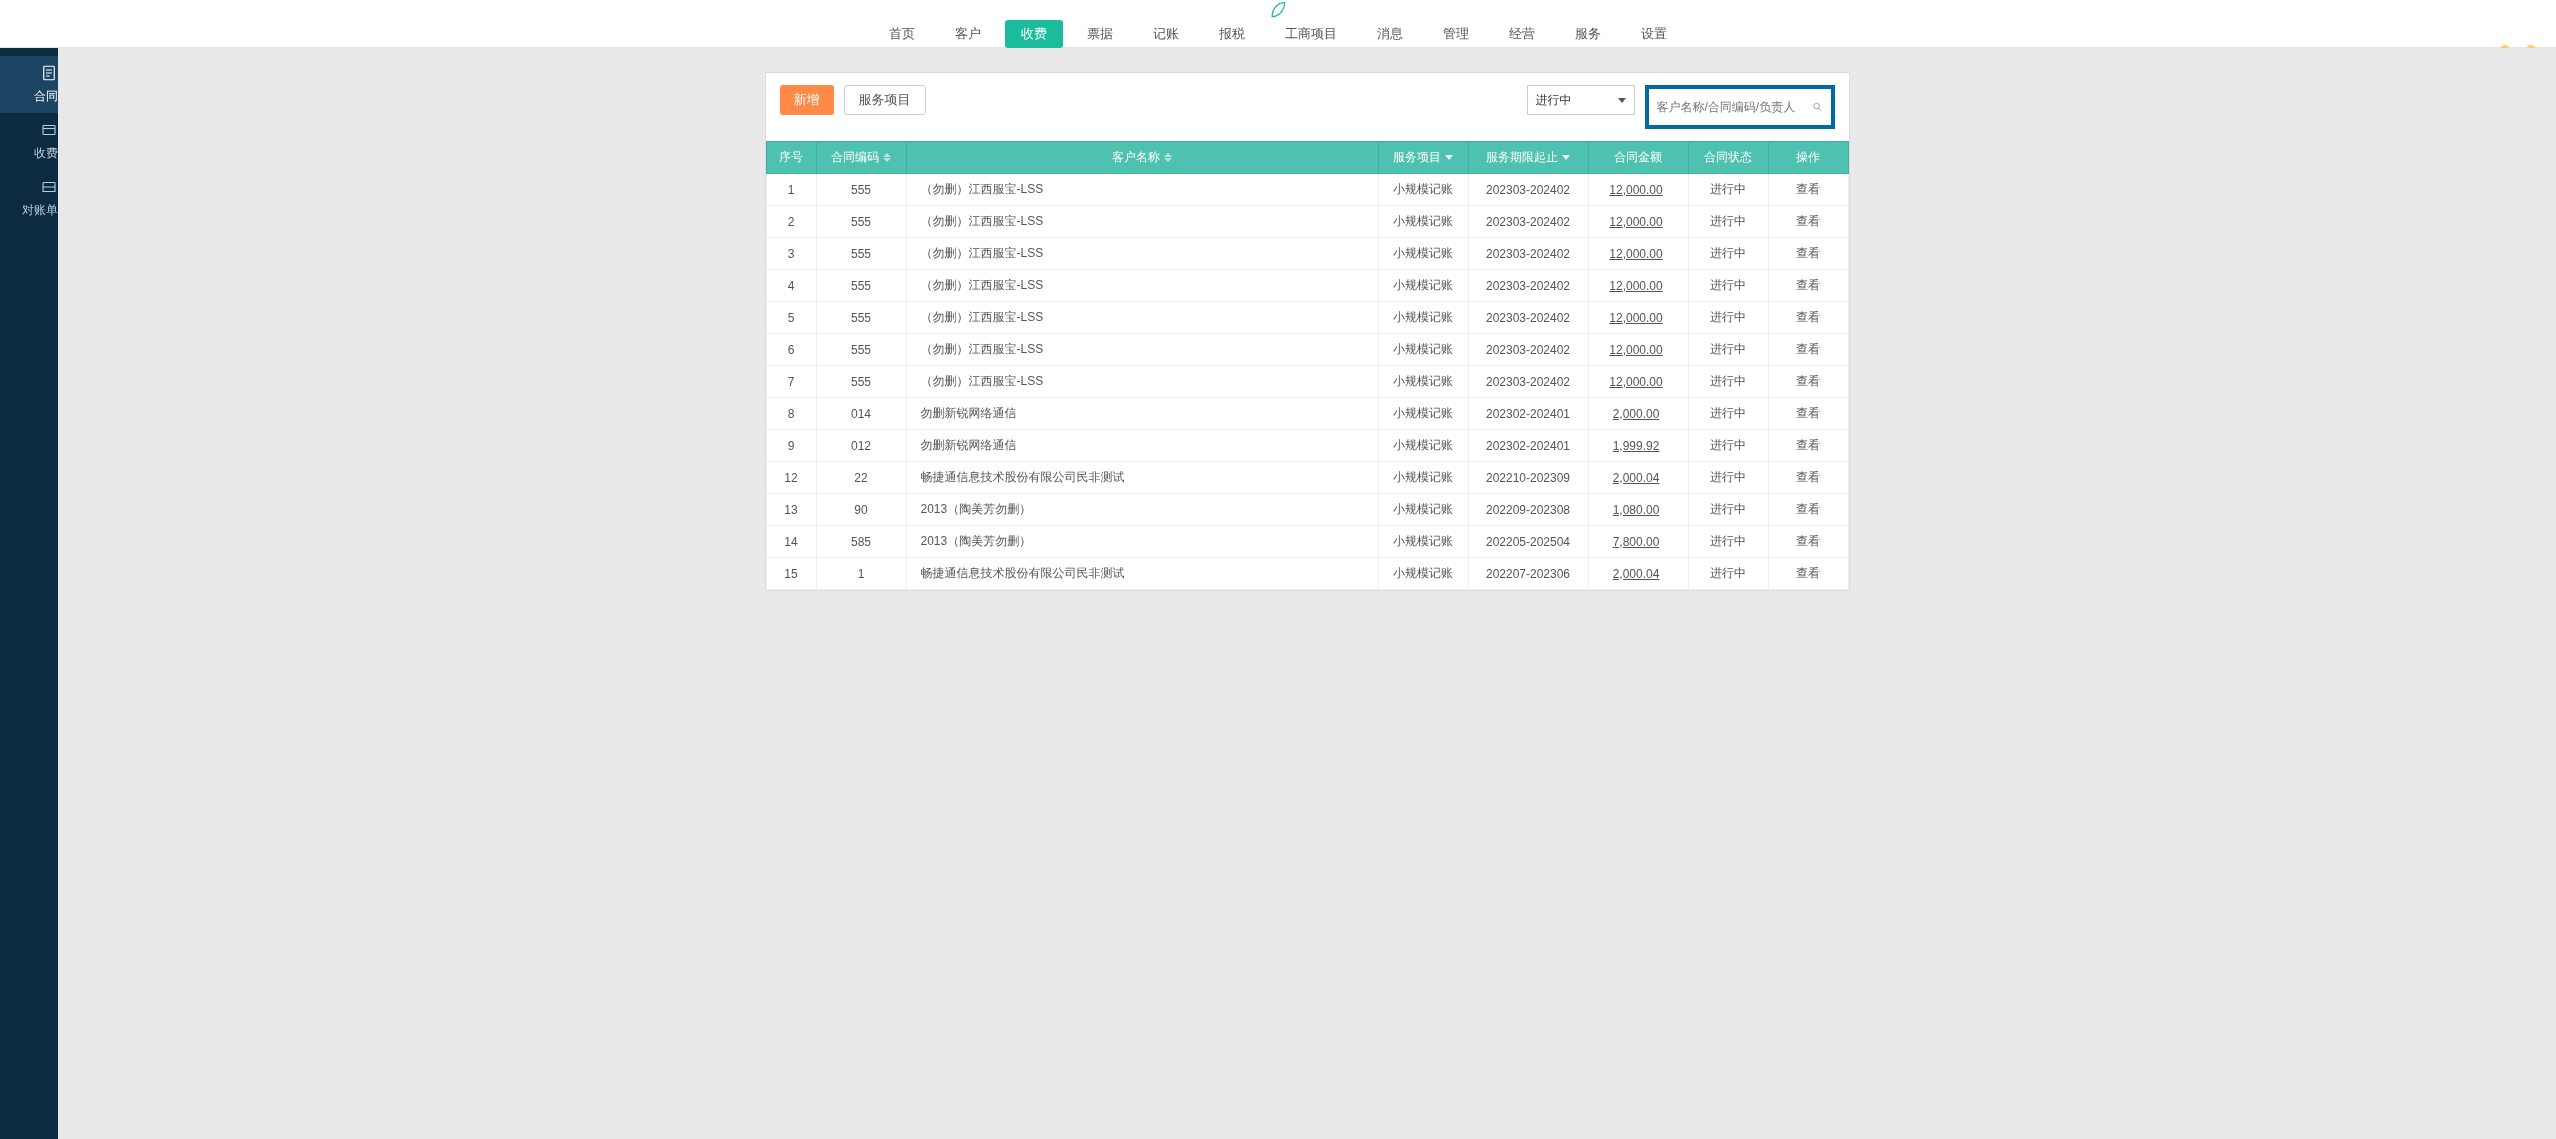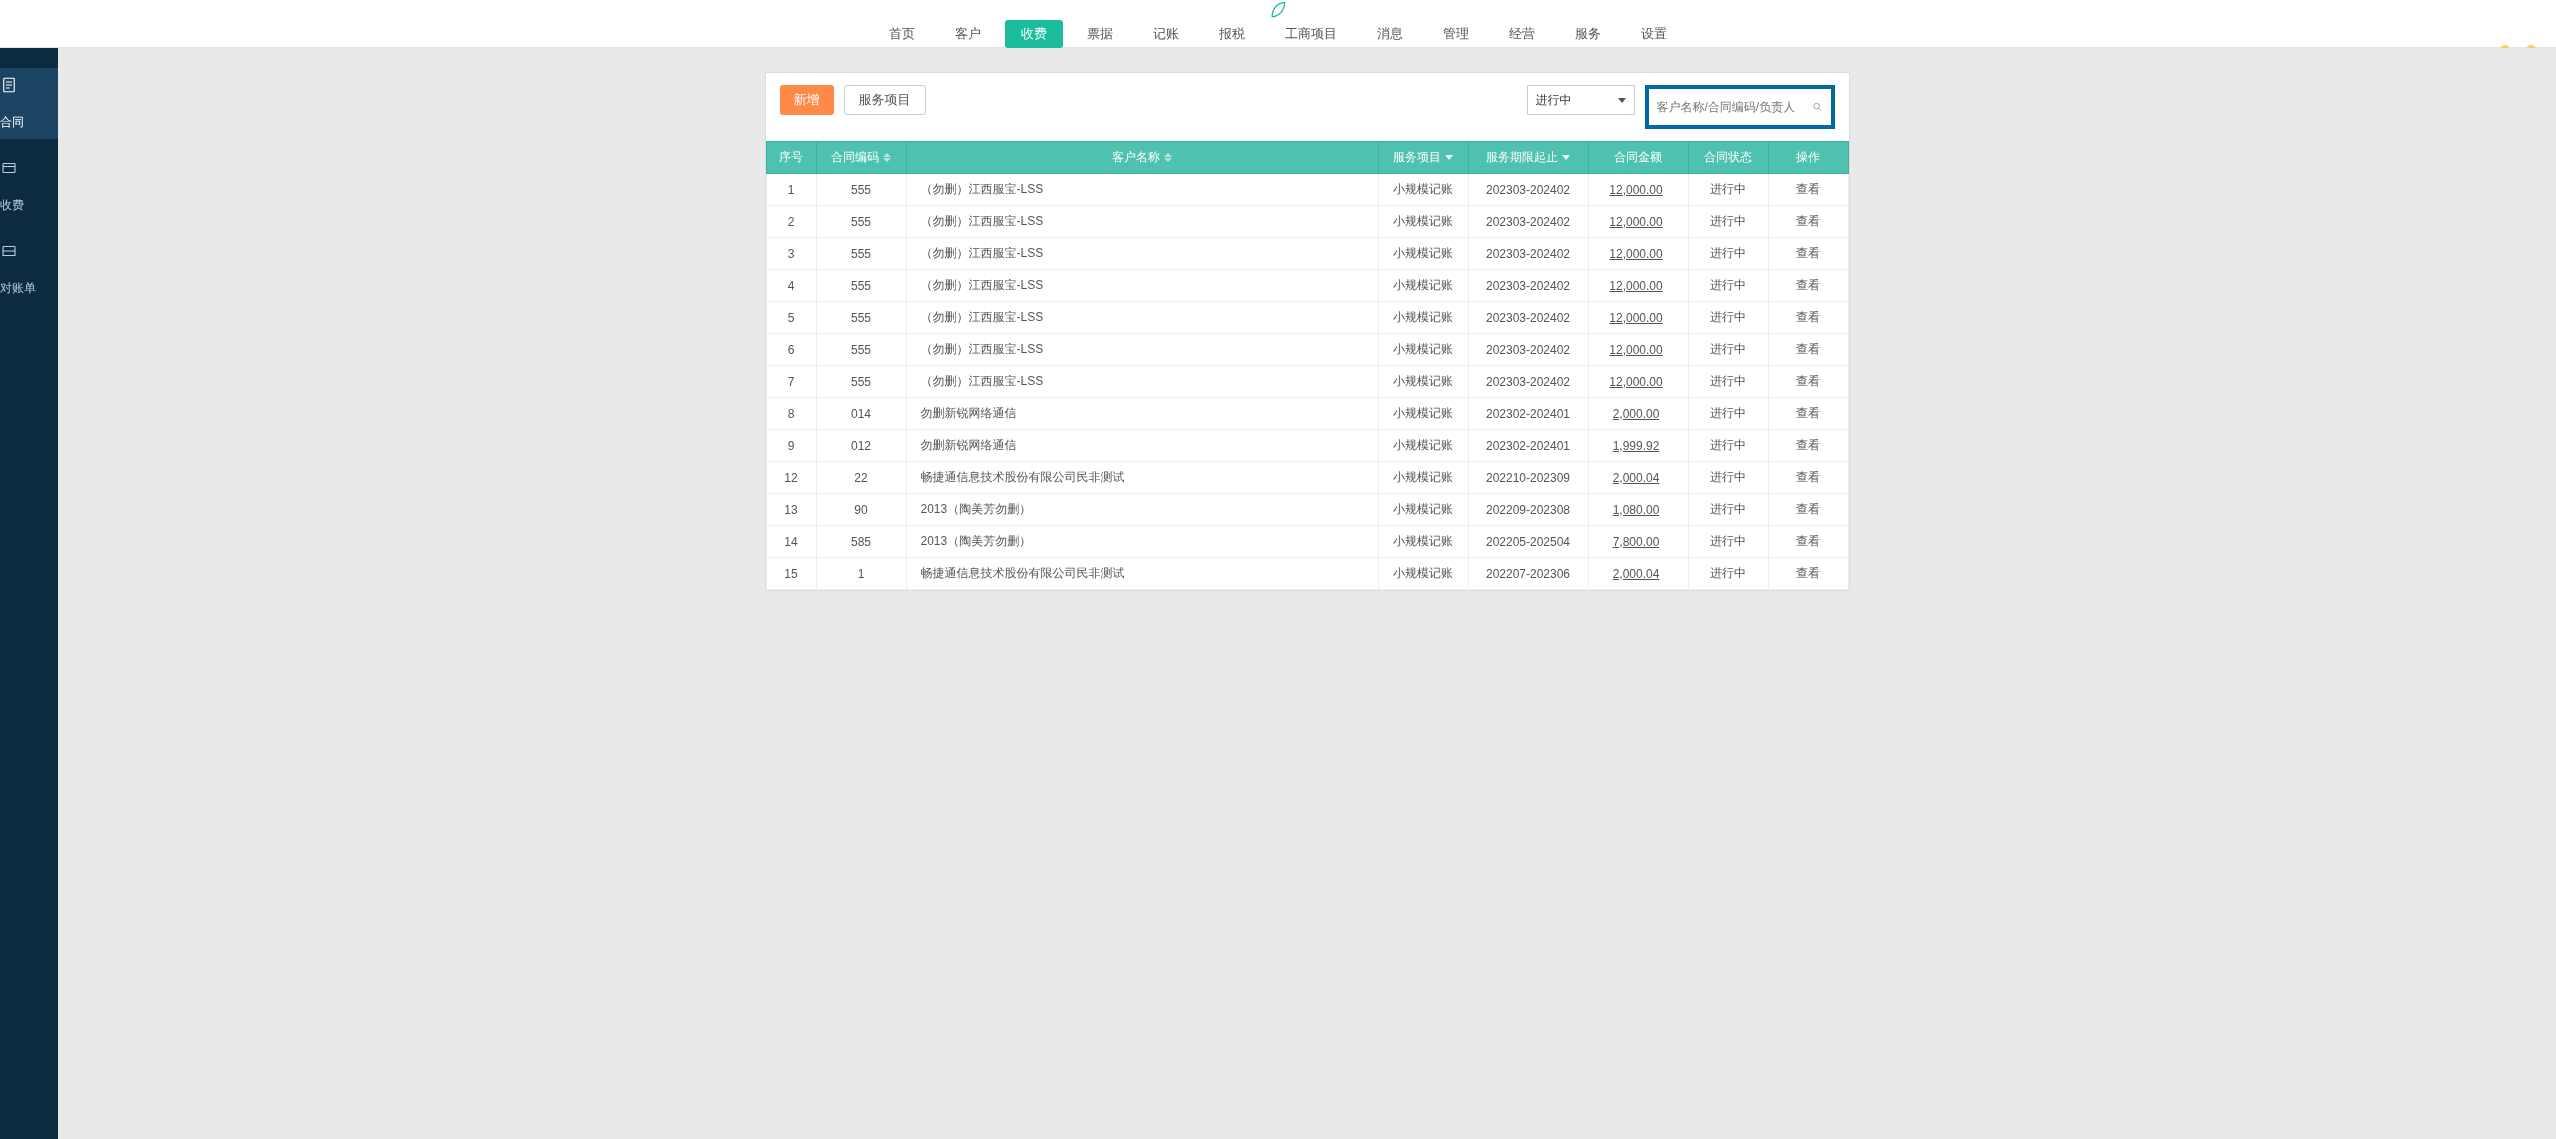--- a/index.html
+++ b/index.html
@@ -9,21 +9,21 @@
     .logo svg { width:20px; height:20px; }
     .topnav { display:flex; }
     .topnav .item { padding:0 16px; line-height:28px; margin:0 4px; color:#555; cursor:pointer; border-radius:3px; font-size:13px; }
     .topnav .item.active { background:#1abc9c; color:#fff; }
     .topright { margin-left:auto; display:flex; align-items:center; gap:28px; padding-right:20px; }
     .topright .btn { display:flex; align-items:center; gap:4px; color:#555; cursor:pointer; font-size:13px; }
     .tiger { width:36px; height:36px; border-radius:50%; background:#ffcc66; position:relative; box-shadow:inset 0 -6px 0 #ff9933; }
     .tiger::before, .tiger::after { content:""; position:absolute; width:10px; height:10px; background:#ffcc66; border-radius:50%; top:-3px; }
     .tiger::before { left:0; } .tiger::after { right:0; }
     .leftbar { position:absolute; left:0; top:48px; bottom:0; width:58px; background:#0d2b40; display:flex; flex-direction:column; padding-top:8px; }
-    .leftbar .li { display:flex; flex-direction:column; align-items:flex-start; color:#bcd; padding:8px 0; cursor:pointer; font-size:12px; gap:17px;margin-top:12px; }
+    .leftbar .li { display:flex; flex-direction:column; align-items:flex-end; color:#bcd; padding:8px 0; cursor:pointer; font-size:12px; gap:3px; }
     .leftbar .li.active { background:#1c4563; color:#fff; }
     .leftbar .li svg { width:18px; height:18px; }
     .main { position:absolute; left:58px; right:0; top:48px; bottom:0; overflow:auto; }
     .card { width:1085px; margin:24px auto 0; background:#fff; border:1px solid #ddd; }
     .toolbar { display:flex; align-items:flex-start; padding:12px 14px; gap:10px; }
     .btn-primary { background:#ff8a47; color:#fff; border:none; padding:6px 14px; border-radius:3px; cursor:pointer; font-size:13px; }
     .btn-default { background:#fff; border:1px solid #ccc; padding:5px 14px; border-radius:3px; cursor:pointer; font-size:13px; color:#555; }
     .spacer { flex:1; }
     .select { border:1px solid #ccc; height:30px; width:108px; display:flex; align-items:center; padding:0 8px; position:relative; cursor:pointer; background:#fff; }
     .select .caret { margin-left:auto; width:0; height:0; border-left:4px solid transparent; border-right:4px solid transparent; border-top:5px solid #555; }

